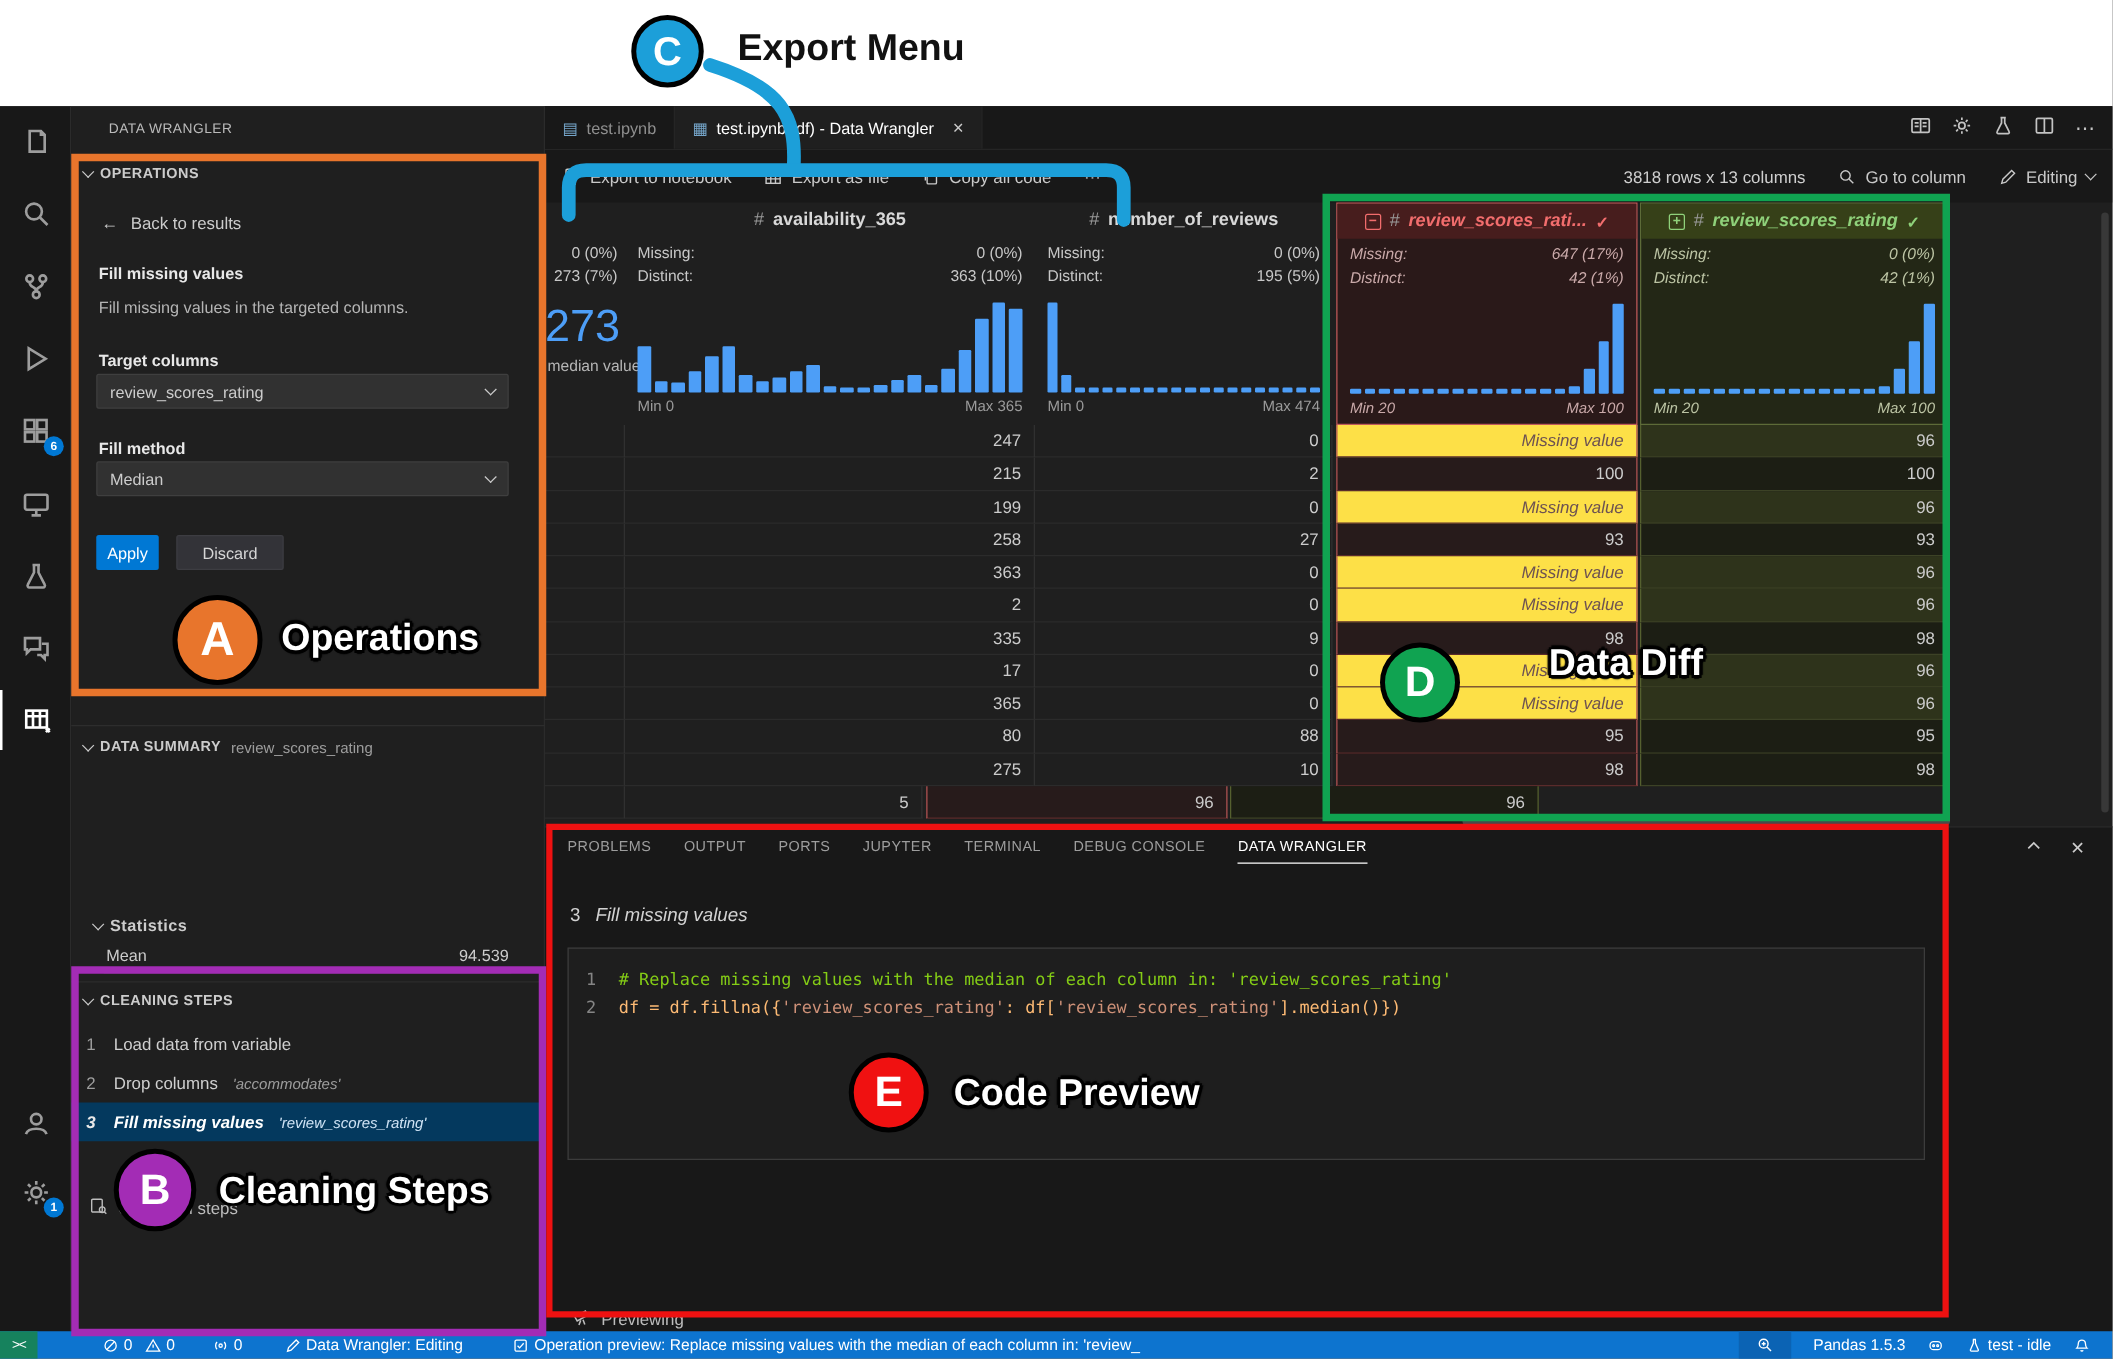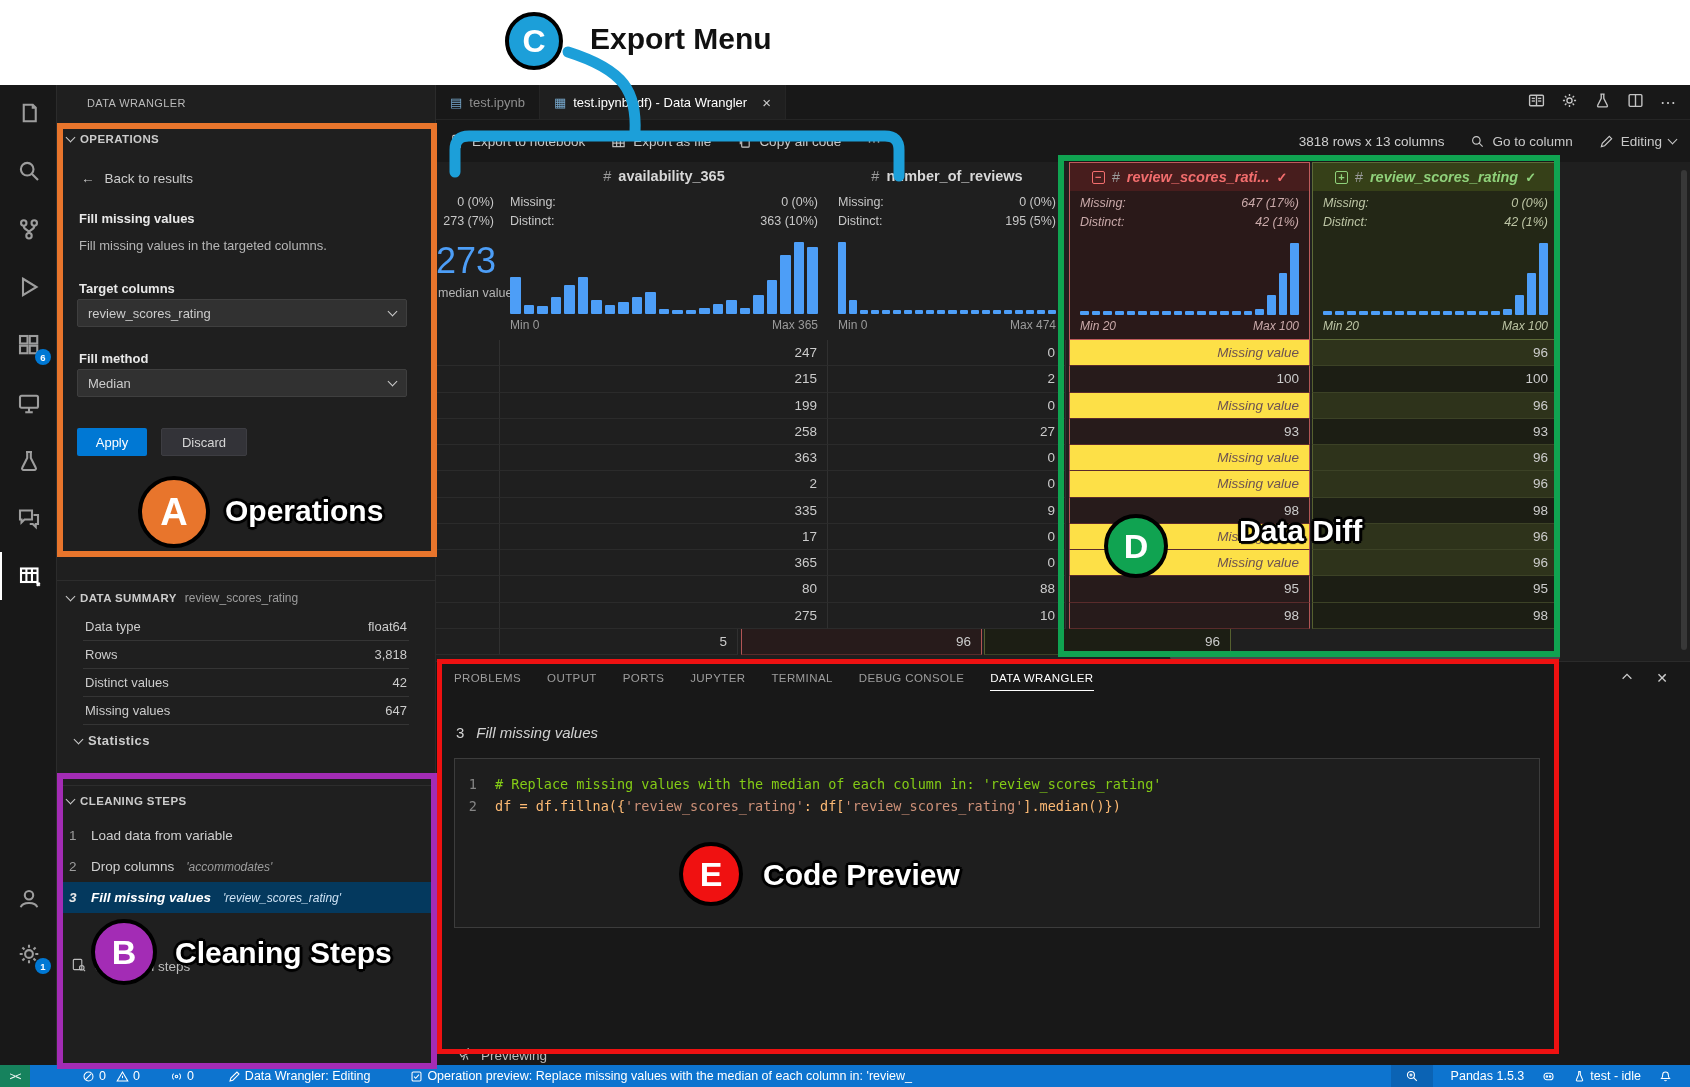--- a/index.html
+++ b/index.html
@@ -17,21 +17,21 @@
 
   .sidebar { position:absolute; left:57px; top:0; width:379px; height:980px; background:#1f1f1f; border-right:1px solid #2b2b2b; font-size:13px; color:#cccccc; }
   .side-title { position:absolute; left:30px; top:12px; font-size:11px; letter-spacing:.4px; color:#bbbbbb; }
   .sec-head { display:flex; align-items:center; gap:6px; font-size:11.5px; font-weight:bold; letter-spacing:.4px; color:#cccccc; }
   .chev { display:inline-block; width:7px; height:7px; border-right:1.4px solid #cccccc; border-bottom:1.4px solid #cccccc; transform:rotate(45deg); margin-top:-3px; }
   .back-row { display:flex; align-items:center; gap:10px; color:#cccccc; font-size:13.5px; cursor:pointer; }
   .b-label { font-weight:bold; color:#e8e8e8; font-size:13px; }
   .desc { color:#b5b5b5; }
   .dropdown { position:absolute; left:20px; width:330px; height:28px; background:#313131; border:1px solid #3f3f3f; border-radius:2px; display:flex; align-items:center; justify-content:space-between; padding:0 10px; color:#cccccc; cursor:pointer; }
   .btn { height:28px; border-radius:2px; font-size:13px; display:inline-flex; align-items:center; justify-content:center; cursor:pointer; }
-  .btn.primary { background:#0078d4; color:#ffffff; width:70px; }
+  .btn.primary { background:#0078d4; color:#ffffff; width:50px; }
   .btn.secondary { background:#333338; color:#d6d6d6; width:86px; border:1px solid #3d3d42; }
   .divider { position:absolute; left:0; width:379px; height:1px; background:#2d2d2d; }
   .sumrow { display:flex; justify-content:space-between; padding:6px 2px; border-bottom:1px solid #353535; font-size:13px; color:#cccccc; }
   .step { display:flex; align-items:center; gap:12px; height:31px; padding-left:12px; font-size:13.5px; color:#cfcfcf; cursor:pointer; }
   .step.sel { background:#04395e; color:#ffffff; }
   .snum { width:10px; color:#9d9d9d; }
   .step.sel .snum { color:#e8e8e8; font-weight:bold; font-style:italic; }
   .sname.it { font-weight:bold; font-style:italic; }
   .sdet { font-size:12px; font-style:italic; color:#9d9d9d; }
   .step.sel .sdet { color:#cfe3f5; }
@@ -230,42 +230,30 @@
     </div>
 
     <div class="divider" style="top:495px;"></div>
     <div class="abs" style="left:10px; top:506px; display:flex; align-items:center; gap:8px;">
       <div class="sec-head">
             <span class="chev"></span>
             <span>DATA SUMMARY</span>
           </div>
       <span style="font-size:12px; color:#9d9d9d;">review_scores_rating</span>
     </div>
-    <div class="abs" id="summary-rows" style="left:26px; top:528px; width:326px;">
-          <div class="sumrow">
-            <span class="sk">Data type</span>
-            <span class="sv">float64</span>
-          </div>
-          <div class="sumrow">
-            <span class="sk">Rows</span>
-            <span class="sv">3,818</span>
-          </div>
-          <div class="sumrow">
-            <span class="sk">Distinct values</span>
-            <span class="sv">42</span>
-          </div>
-          <div class="sumrow">
-            <span class="sk">Missing values</span>
-            <span class="sv">647</span>
-          </div>
-        </div>
     <div class="abs" style="left:18px; top:648px;">
           <div class="sec-head">
             <span class="chev"></span>
             <span style="font-size:13px;">Statistics</span>
+          </div>
+        </div>
+    <div class="abs" id="stat-rows" style="left:26px; top:666px; width:326px;">
+          <div class="sumrow">
+            <span class="sk">Mean</span>
+            <span class="sv">94.539</span>
           </div>
         </div>
 
     <div class="divider" style="top:700px;"></div>
     <div class="abs" style="left:10px; top:710px;">
           <div class="sec-head">
             <span class="chev"></span>
             <span>CLEANING STEPS</span>
           </div>
         </div>

